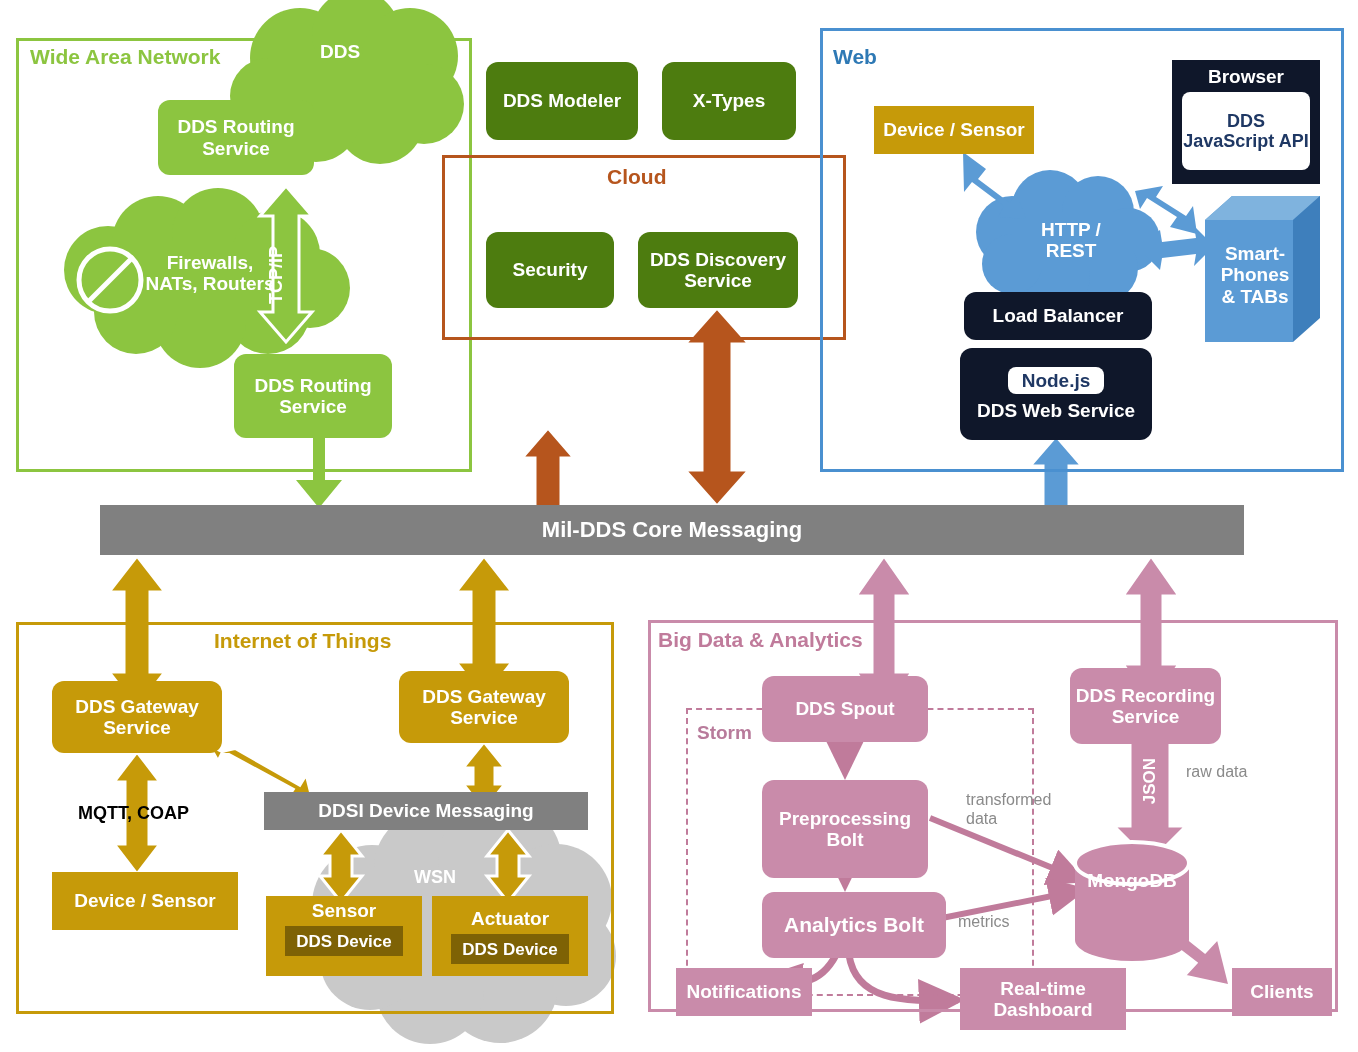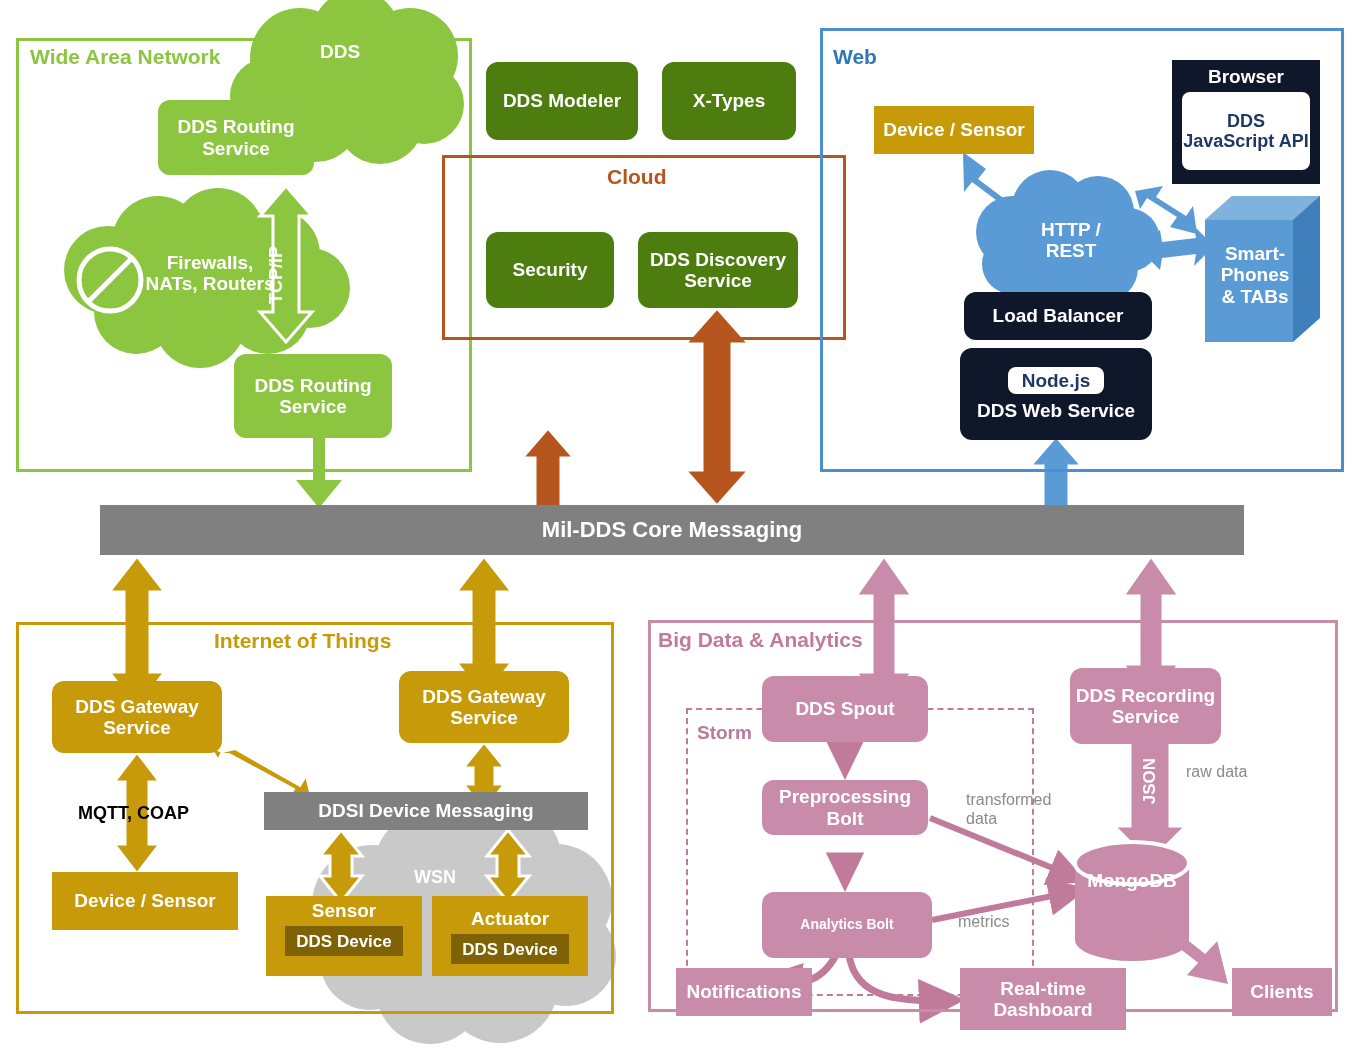--- a/index.html
+++ b/index.html
@@ -273,23 +273,23 @@
     <span class="node darkgold sq" style="position:relative;left:0;top:0;width:118px;height:30px;font-size:17px;margin-top:5px;">DDS Device</span>
   </div>
 
   <div class="node gold sq" style="left:432px;top:896px;width:156px;height:80px;flex-direction:column;justify-content:flex-start;padding-top:12px;">
     <span style="font-size:19px;">Actuator</span>
     <span class="node darkgold sq" style="position:relative;left:0;top:0;width:118px;height:30px;font-size:17px;margin-top:5px;">DDS Device</span>
   </div>
 
   <div class="node pink rnd" style="left:762px;top:676px;width:166px;height:66px;font-size:19px;">DDS Spout</div>
 
-  <div class="node pink rnd" style="left:762px;top:780px;width:166px;height:55px;font-size:19px;">Preprocessing Bolt</div>
-
-  <div class="node pink rnd" style="left:762px;top:892px;width:170px;height:66px;font-size:14px;">Analytics Bolt</div>
+  <div class="node pink rnd" style="left:762px;top:780px;width:166px;height:98px;font-size:19px;">Preprocessing Bolt</div>
+
+  <div class="node pink rnd" style="left:762px;top:892px;width:184px;height:66px;font-size:21px;">Analytics Bolt</div>
 
   <div class="node pink sq" style="left:676px;top:968px;width:136px;height:48px;font-size:19px;">Notifications</div>
 
   <div class="node pink sq" style="left:960px;top:968px;width:166px;height:62px;font-size:19px;">Real-time Dashboard</div>
 
   <div class="node pink rnd" style="left:1070px;top:668px;width:151px;height:76px;font-size:19px;">DDS Recording Service</div>
 
   <div class="node" style="left:1076px;top:868px;width:112px;height:26px;font-size:19px;">MongoDB</div>
 
   <div class="node pink sq" style="left:1232px;top:968px;width:100px;height:48px;font-size:19px;">Clients</div>

